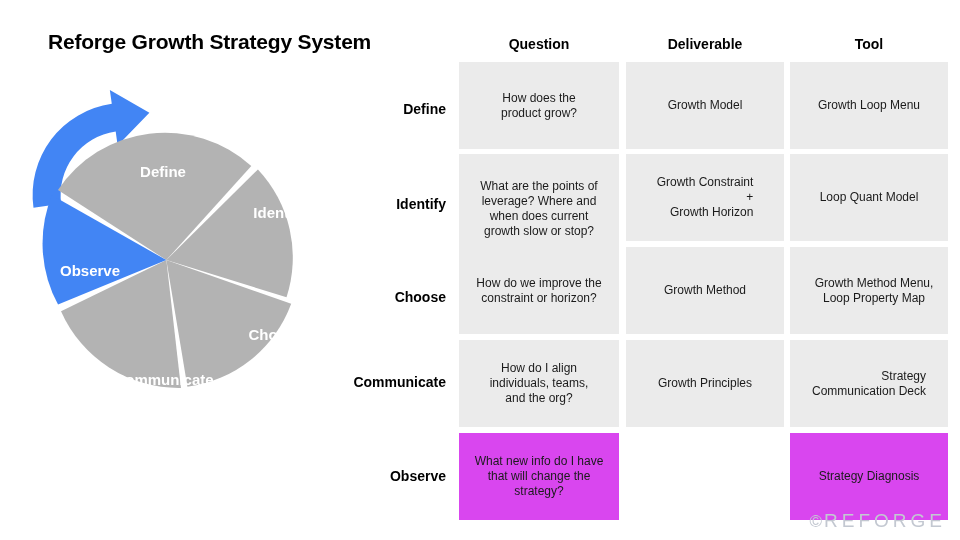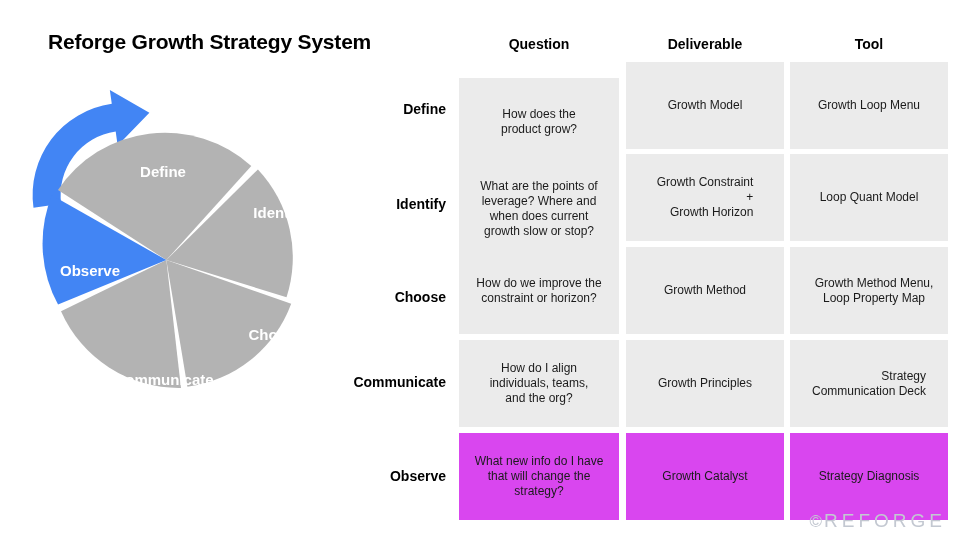--- a/index.html
+++ b/index.html
@@ -187,21 +187,21 @@
     </svg>
   </div>
 
   <div id="matrix">
 
     <div class="col-header c1">Question</div>
     <div class="col-header c2">Deliverable</div>
     <div class="col-header c3">Tool</div>
 
     <div class="row-label" style="top:77px;">Define</div>
-    <div class="cell c1" style="top:38px;height:87px;margin-top:16px;">How does the
+    <div class="cell c1" style="top:38px;height:87px;">How does the
 product grow?</div>
     <div class="cell c2" style="top:38px;height:87px;">Growth Model</div>
     <div class="cell c3" style="top:38px;height:87px;">Growth Loop Menu</div>
 
     <div class="row-label" style="top:172px;">Identify</div>
     <div class="cell c1" style="top:130px;height:110px;">What are the points of
 leverage? Where and
 when does current
 growth slow or stop?</div>
     <div class="cell c2" style="top:130px;height:87px;text-align:right;">Growth Constraint
@@ -221,20 +221,19 @@
 individuals, teams,
 and the org?</div>
     <div class="cell c2" style="top:316px;height:87px;">Growth Principles</div>
     <div class="cell c3" style="top:316px;height:87px;text-align:right;">Strategy
 Communication Deck</div>
 
     <div class="row-label" style="top:444px;">Observe</div>
     <div class="cell c1 highlight" style="top:409px;height:87px;">What new info do I have
 that will change the
 strategy?</div>
-    <div class="cell c2 highlight" style="top:409px;height:87px;">Growth Catalyst</div>
     <div class="cell c3 highlight" style="top:409px;height:87px;">Strategy Diagnosis</div>
 
   </div>
 
   <div id="watermark"><span class="wm-c">©</span><span>REFORGE</span></div>
 
 </div>
 
 </body></html>

